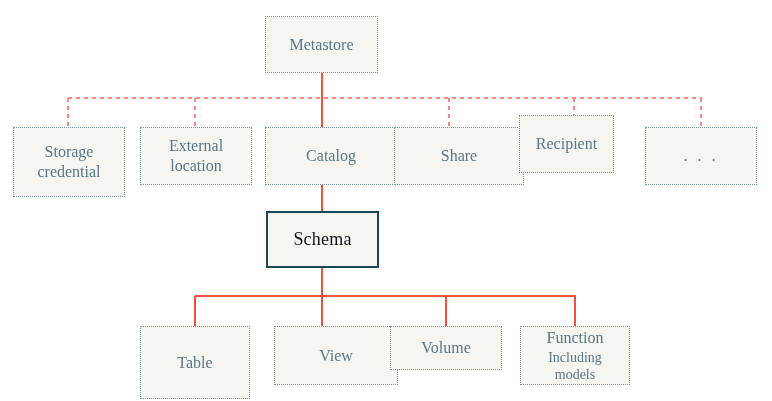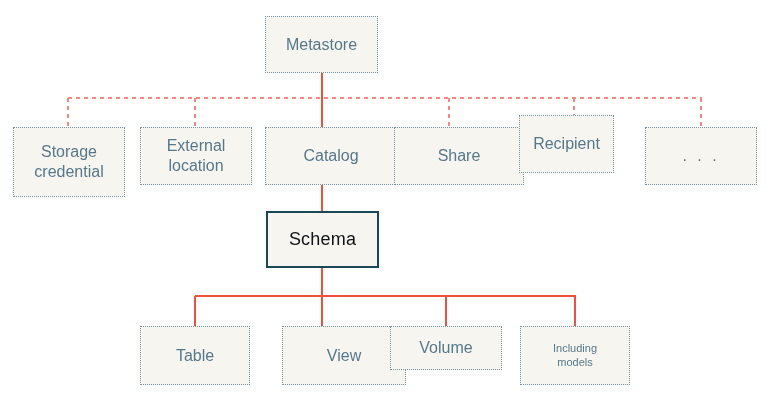--- a/index.html
+++ b/index.html
@@ -10,21 +10,21 @@
     --schema-text:#101417;
     --connector-solid:#f0503c;
     --connector-dashed:#f5897c;
     --page-bg:#ffffff;
   }
   html,body{margin:0;padding:0;background:var(--page-bg);}
   .canvas{
     position:relative;
     width:772px;height:401px;
     background:var(--page-bg);
-    font-family:Liberation Sans, sans-serif;
+    font-family:Liberation Serif, serif;
     overflow:hidden;
     border-radius:20px;
   }
   .node{
     position:absolute;
     box-sizing:border-box;
     background:var(--box-fill);
     border:1.5px dotted var(--box-border);
     display:flex;
     flex-direction:column;
@@ -42,21 +42,21 @@
     border:2px solid var(--schema-border);
   }
   .node.solid .label{
     color:var(--schema-text);
     font-size:18px;
     font-weight:500;
     letter-spacing:.2px;
   }
   .node .sublabel{
     color:var(--label-text);
-    font-size:11px;
+    font-size:14px;
     line-height:1.25;
     max-width:64px;
     margin-top:1px;
   }
   .label.dots{letter-spacing:3px;}
   .conn{position:absolute;}
   .sv{width:2px;background:var(--connector-solid);}
   .sh{height:2px;background:var(--connector-solid);}
   .dv{width:2px;background:repeating-linear-gradient(to bottom,var(--connector-dashed) 0 4px,transparent 4px 8px);}
   .dh{height:2px;background:repeating-linear-gradient(to right,var(--connector-dashed) 0 4px,transparent 4px 8px);}
@@ -101,26 +101,27 @@
     <span class="label">Recipient</span>
   </div>
   <div class="node" style="left:645px;top:127px;width:112px;height:58px;">
     <span class="label dots">. . .</span>
   </div>
 
   <div class="node solid" style="left:266px;top:211px;width:113px;height:57px;">
     <span class="label">Schema</span>
   </div>
 
-  <div class="node" style="left:140px;top:326px;width:110px;height:59px;">
+  <div class="node" style="left:140px;top:326px;width:110px;height:73px;">
     <span class="label">Table</span>
   </div>
-  <div class="node" style="left:282px;top:326px;width:124px;height:59px;">
+  <div class="node" style="left:274px;top:326px;width:124px;height:59px;">
     <span class="label">View</span>
   </div>
   <div class="node" style="left:390px;top:326px;width:112px;height:44px;">
     <span class="label">Volume</span>
   </div>
   <div class="node" style="left:520px;top:326px;width:110px;height:59px;">
+    <span class="label">Function</span>
     <span class="sublabel">Including models</span>
   </div>
 
 </div>
 
 </body></html>

